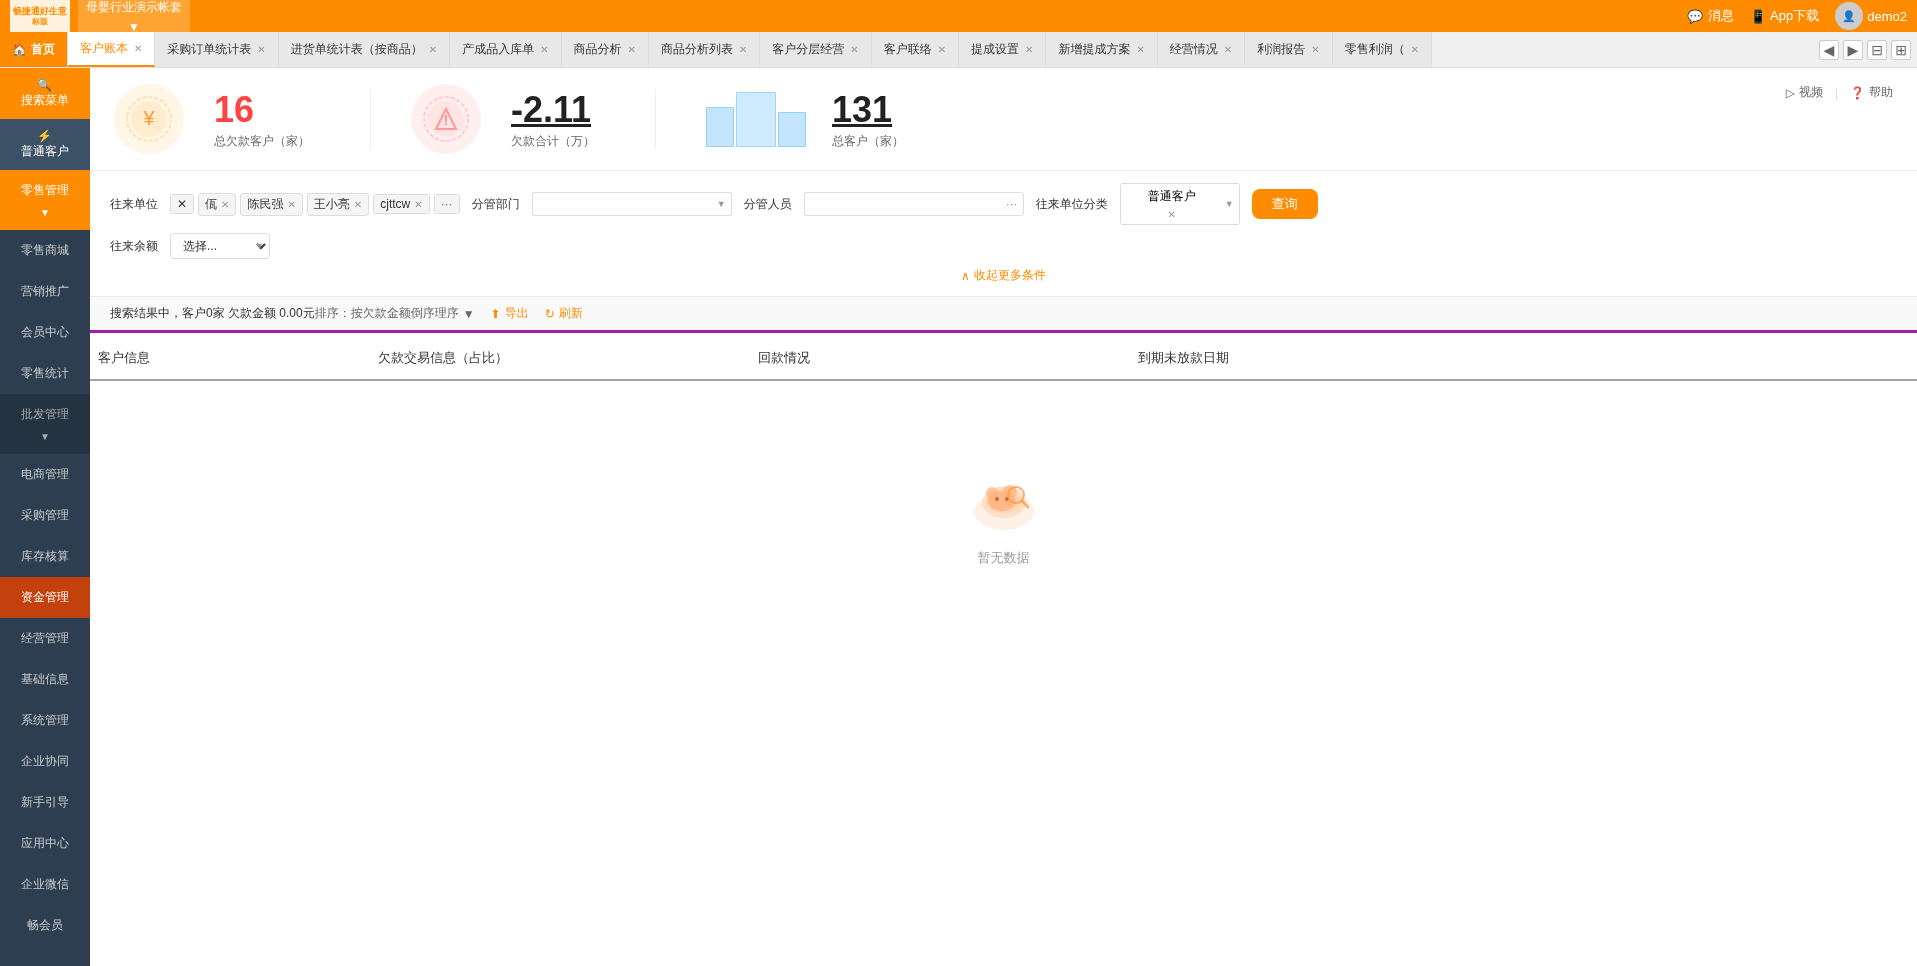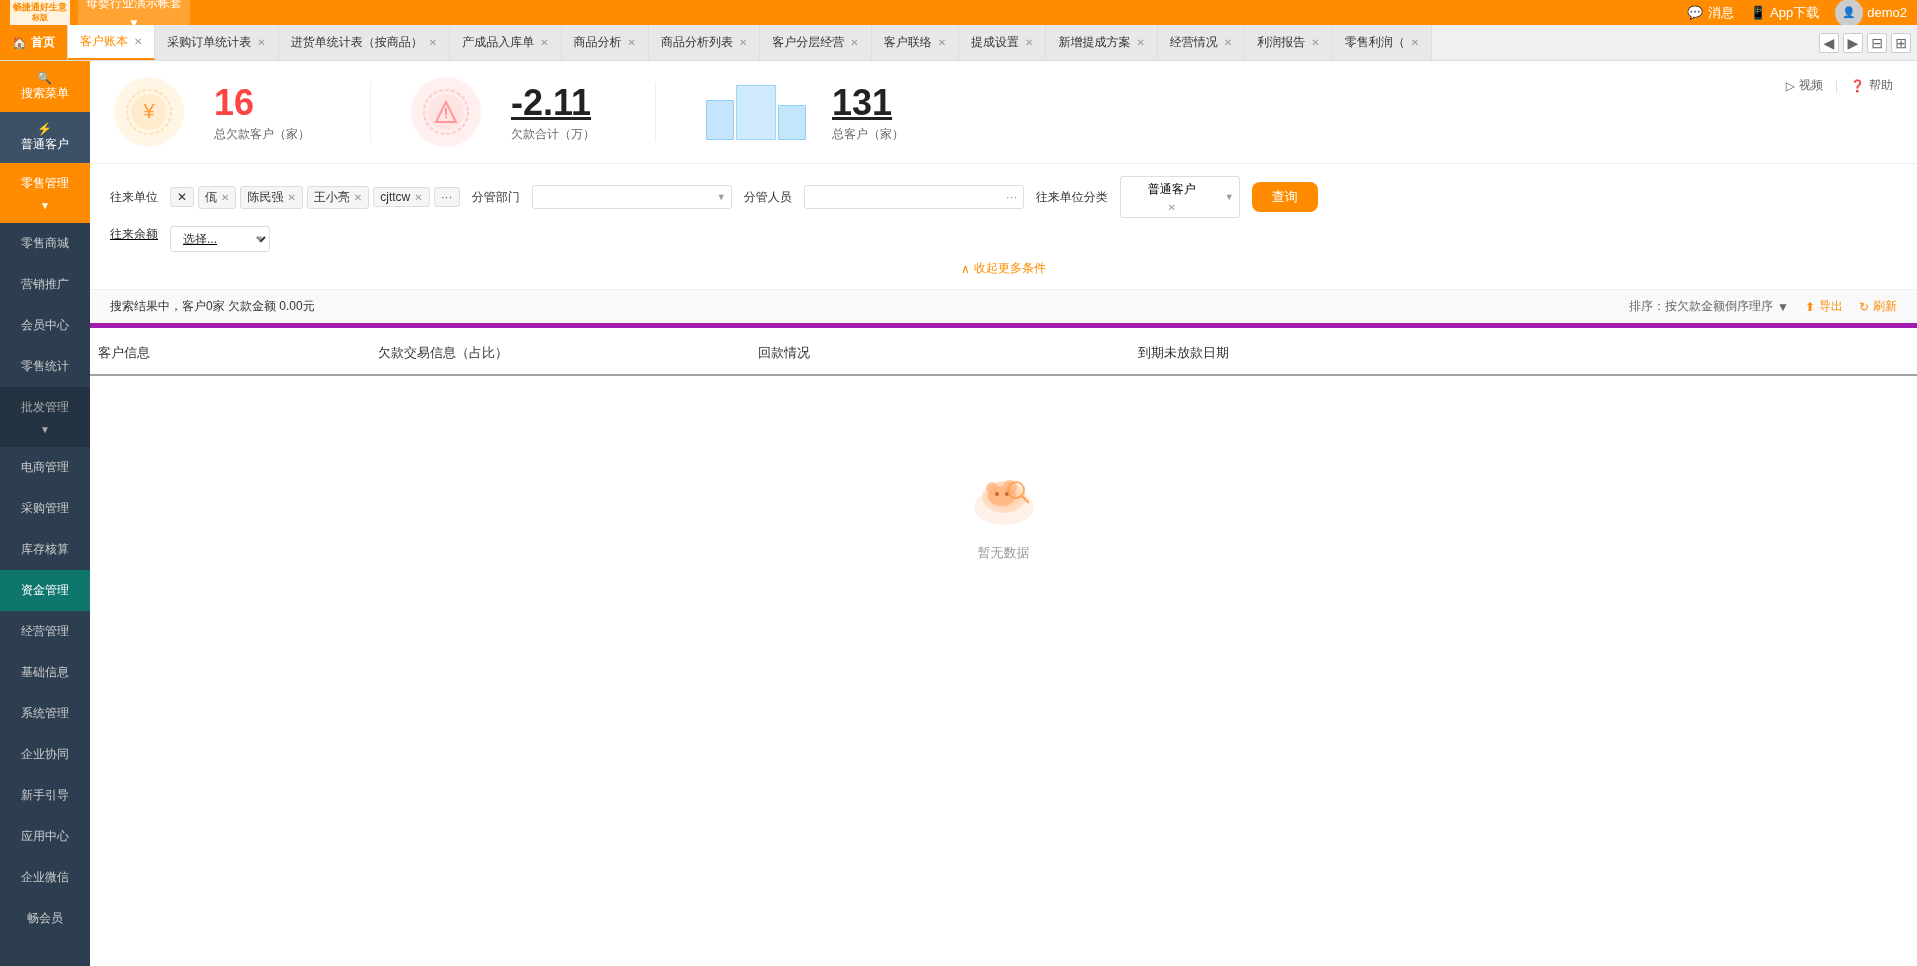--- a/index.html
+++ b/index.html
@@ -1,19 +1,19 @@
 <!DOCTYPE html>
 <html><head>
   <meta charset="utf-8">
   <style>
     * { box-sizing: border-box; margin: 0; padding: 0; font-family: 'Microsoft YaHei', Arial, sans-serif; }
     body { width: 1917px; height: 966px; overflow: hidden; display: flex; flex-direction: column; background: #f5f5f5; }
 
     
-    .topbar { height: 25px; background: #ff8c00; display: flex; align-items: center; justify-content: space-between; padding: 0 10px; flex-shrink: 0; }
+    .topbar { height: 32px; background: #ff8c00; display: flex; align-items: center; justify-content: space-between; padding: 0 10px; flex-shrink: 0; }
     .topbar-left { display: flex; align-items: center; gap: 8px; }
     .topbar-logo { width: 60px; height: 36px; background: #fff3e0; border-radius: 4px; display: flex; align-items: center; justify-content: center; color: #ff8c00; font-size: 10px; font-weight: bold; }
     .topbar-selector { background: rgba(255,255,255,0.2); border: none; color: white; padding: 4px 8px; border-radius: 4px; font-size: 12px; cursor: pointer; display: flex; align-items: center; gap: 4px; flex-direction: column; }
     .topbar-right { display: flex; align-items: center; gap: 16px; color: white; font-size: 13px; }
     .topbar-right-item { display: flex; align-items: center; gap: 4px; cursor: pointer; }
     .avatar { width: 28px; height: 28px; border-radius: 50%; background: #ccc; display: flex; align-items: center; justify-content: center; font-size: 11px; overflow: hidden; }
 
     
     .tabbar { height: 36px; background: #f0f0f0; display: flex; align-items: stretch; flex-shrink: 0; border-bottom: 1px solid #ddd; overflow: hidden; }
     .tab { display: flex; align-items: center; padding: 0 12px; font-size: 12px; color: #333; cursor: pointer; border-right: 1px solid #ddd; white-space: nowrap; gap: 4px; background: #e8e8e8; flex-shrink: 0; }
@@ -59,25 +59,25 @@
     .filter-tag .remove { cursor: pointer; color: #999; font-size: 10px; }
     .filter-more { background: #f5f5f5; border: 1px solid #ddd; border-radius: 3px; padding: 2px 6px; font-size: 12px; color: #666; cursor: pointer; }
     .filter-select-wrap { position: relative; display: inline-flex; align-items: center; }
     .filter-select-wrap::after { content: '▼'; position: absolute; right: 6px; font-size: 9px; color: #999; pointer-events: none; }
     .filter-select-input { border: 1px solid #ddd; border-radius: 3px; padding: 4px 24px 4px 8px; font-size: 12px; color: #333; background: white; min-width: 160px; appearance: none; }
     .filter-person-wrap { position: relative; display: inline-flex; align-items: center; }
     .filter-person-wrap::after { content: '···'; position: absolute; right: 6px; font-size: 12px; color: #999; pointer-events: none; }
     .filter-person-input { border: 1px solid #ddd; border-radius: 3px; padding: 4px 24px 4px 8px; font-size: 12px; color: #333; background: white; min-width: 220px; }
     .filter-btn-query { background: #ff8c00; color: white; border: none; border-radius: 8px; padding: 6px 20px; font-size: 13px; cursor: pointer; }
     .collapse-btn { background: none; border: none; color: #ff8c00; font-size: 12px; cursor: pointer; display: flex; align-items: center; gap: 4px; }
-    .filter-row2 { display: flex; gap: 12px; text-decoration: underline; }
+    .filter-row2 { display: flex; align-items: center; gap: 12px; }
     .filter-余额-select { border: 1px solid #ddd; border-radius: 3px; padding: 4px 8px; font-size: 12px; color: #333; background: white; min-width: 100px; }
 
     
-    .result-info { background: #f9f9f9; padding: 8px 20px; border-bottom: 5px solid #a21caf; display: flex; align-items: center; justify-content: space-between; font-size: 12px; color: #333; flex-shrink: 0; }
+    .result-info { background: #f9f9f9; padding: 8px 20px; border-bottom: 3px solid #a21caf; display: flex; align-items: center; font-size: 12px; color: #333; flex-shrink: 0; }
     .result-actions { display: flex; align-items: center; gap: 16px; color: #666; }
     .result-sort { display: flex; align-items: center; gap: 4px; cursor: pointer; }
     .result-export { display: flex; align-items: center; gap: 4px; cursor: pointer; color: #ff8c00; }
     .result-refresh { display: flex; align-items: center; gap: 4px; cursor: pointer; color: #ff8c00; }
 
     
     .table-area { flex: 1; overflow-y: auto; background: white; }
     .table-header { display: grid; grid-template-columns: 280px 380px 380px 280px; background: white; border-bottom: 2px solid #a3a3a3; padding: 12px 8px; position: sticky; top: 4px; z-index: 10; }
     .table-col-header { font-size: 13px; color: #333; font-weight: 500; }
     .empty-state { display: flex; flex-direction: column; align-items: center; justify-content: center; padding: 80px 0; color: #999; font-size: 13px; }
@@ -221,21 +221,21 @@
     </div>
     <div class="sidebar-item">
       <span>电商管理</span>
     </div>
     <div class="sidebar-item">
       <span>采购管理</span>
     </div>
     <div class="sidebar-item">
       <span>库存核算</span>
     </div>
-    <div class="sidebar-item" style="background:#0f766e; color:white;">
+    <div class="sidebar-item" style="background:#c2410c; color:white;">
       <span>资金管理</span>
     </div>
     <div class="sidebar-item">
       <span>经营管理</span>
     </div>
     <div class="sidebar-item">
       <span>基础信息</span>
     </div>
     <div class="sidebar-item">
       <span>系统管理</span>

